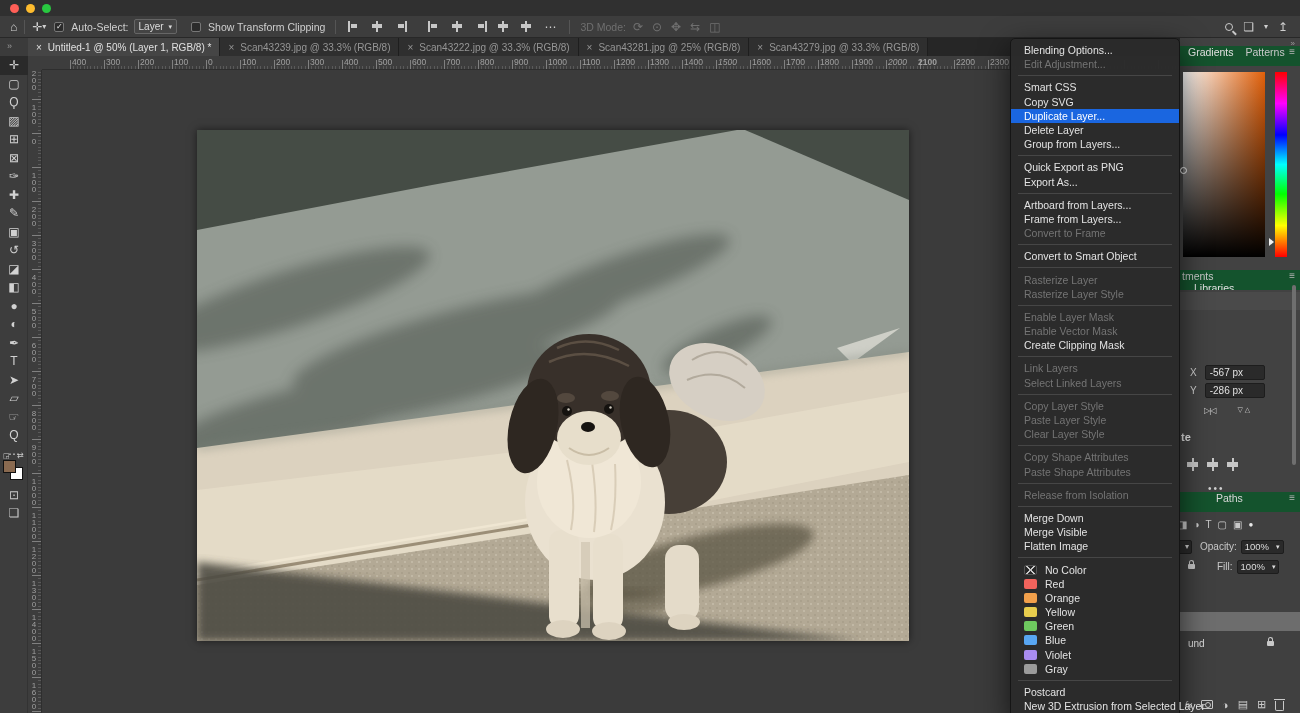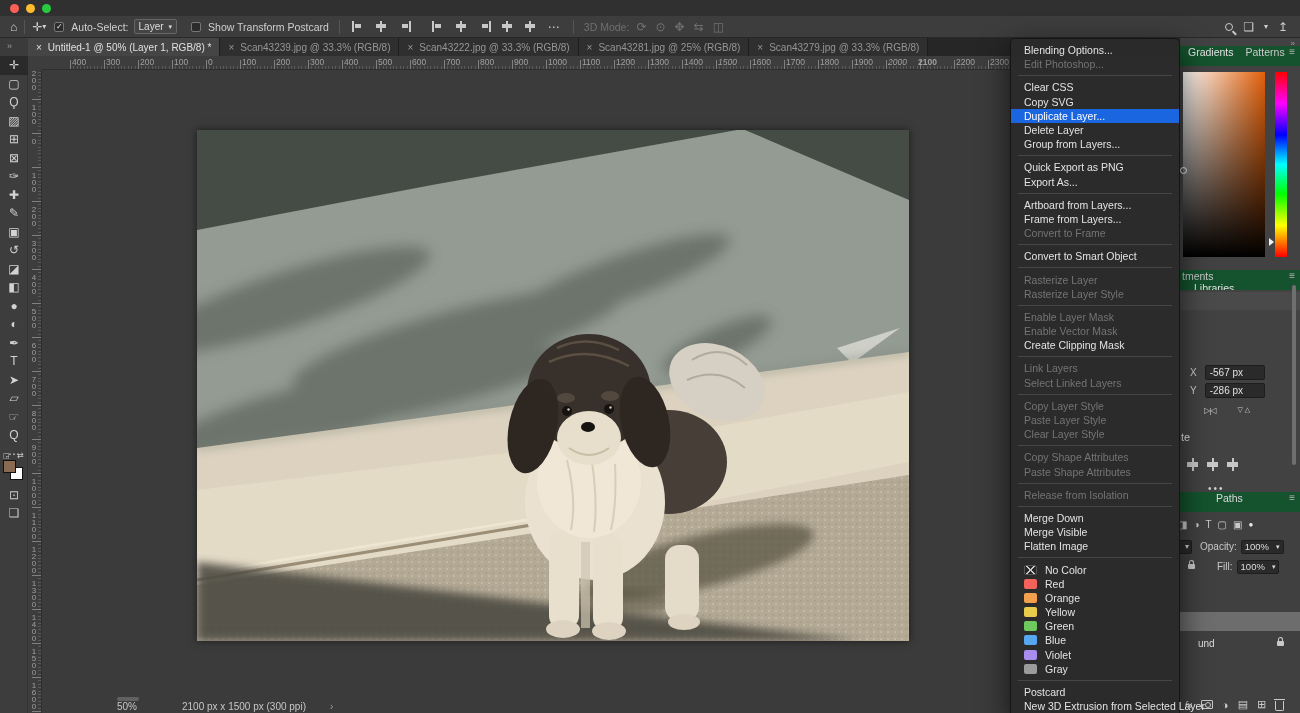--- a/index.html
+++ b/index.html
@@ -97,21 +97,21 @@
   #huemark { position:absolute; left:89px; top:172px; width:0; height:0;
     border:4px solid transparent; border-left:5px solid #f2f2f2; }
   #proptabs { top:232px;flex-direction:column; } #proptabs .t1 { margin-left:2px; } #proptabs .t2 { margin-left:14px; color:#e2e2e2; }
   #propbody { position:absolute; left:0; top:252px; width:120px; height:215px; background:#424242; }
   #propband { position:absolute; left:0; top:2px; width:120px; height:18px; background:#4a4a4a; }
   .prow { position:absolute; left:0; width:120px; height:16px; display:flex; align-items:center; font-size:10px; color:#cfcfcf; }
   .pfield { width:60px; height:15px; background:#2a2a2a; border:1px solid #1d1d1d; border-radius:2px;
     color:#e0e0e0; font-size:10px; padding:1px 4px; margin-left:8px; }
   .fliph { font-size:8px; color:#c9c9c9; letter-spacing:-1px; }
   .flipv { display:inline-block; font-size:7px; line-height:6px; color:#c9c9c9; text-align:center; }
-  #frag-te { position:absolute; left:1px; top:141px; font-size:11px; font-weight:normal; color:#e8e8e8; }
+  #frag-te { position:absolute; left:1px; top:141px; font-size:11px; font-weight:bold; color:#e8e8e8; }
   .di { width:11px; height:13px; position:relative; margin-right:9px; display:inline-block; }
   .di::before { content:""; position:absolute; left:5px; top:0; bottom:0; width:1.5px; background:#c7c7c7; }
   .di::after { content:""; position:absolute; left:0px; top:4px; width:11px; height:5px; background:#c7c7c7; }
   #propdots { position:absolute; left:28px; top:193px; color:#cfcfcf; font-size:10px; letter-spacing:2px; }
   #propdiv { position:absolute; left:0; top:212px; width:120px; border-top:1px solid #2e2e2e; }
   #pathstabs { top:454px; } #pathstabs .t1 { margin-left:36px; color:#d8d8d8; }
   #layersbody { position:absolute; left:0; top:474px; width:120px; height:201px; background:#404040; }
   .lrow { position:absolute; left:0; width:120px; display:flex; align-items:center; font-size:10px; color:#c9c9c9; }
   #filterrow span { margin-right:6px; font-size:10px; }
   .combo { height:14px; background:#2a2a2a; border:1px solid #1d1d1d; border-radius:2px; color:#ddd;
@@ -161,21 +161,21 @@
   <span class="sep"></span>
   <span class="glyph">✛</span>
   <span class="glyph" style="font-size:8px">▾</span>
   <span class="chk">✓</span>
   <span class="obtxt">Auto-Select:</span>
   <span class="ddl">
     <span>Layer</span>
     <span style="font-size:7px">▾</span>
   </span>
   <span class="chk" style="margin-left:12px"></span>
-  <span class="obtxt">Show Transform Postcard</span>
+  <span class="obtxt">Show Transform Clipping</span>
   <span class="sep"></span>
   <span id="alignicons" style="display:inline-flex;align-items:center">
       <span class="oi l"></span>
       <span class="oi c"></span>
       <span class="oi r"></span>
       <span class="oi l" style="margin-left: 16px;"></span>
       <span class="oi c"></span>
       <span class="oi r"></span>
       <span class="oi c"></span>
       <span class="oi c"></span>
@@ -420,26 +420,20 @@
       <path d="M372,318 q20,14 40,0" stroke="#c9bda6" stroke-width="2" fill="none"></path>
       <ellipse cx="369" cy="268" rx="9" ry="5" fill="#5a4f43" opacity="0.8"></ellipse>
       <ellipse cx="413" cy="266" rx="9" ry="5" fill="#5a4f43" opacity="0.8"></ellipse>
       <circle cx="370" cy="281" r="5" fill="#15120f"></circle>
       <circle cx="412" cy="279" r="5" fill="#15120f"></circle>
       <circle cx="371.5" cy="279.5" r="1.2" fill="#cfcabe"></circle>
       <circle cx="413.5" cy="277.5" r="1.2" fill="#cfcabe"></circle>
       <ellipse cx="391" cy="297" rx="7" ry="5" fill="#161310"></ellipse>
     </g>
   </svg>
-  <div id="statusbar">
-    <span id="hthumb"></span>
-    <span id="status-zoom">50%</span>
-    <span id="status-doc">2100 px x 1500 px (300 ppi)</span>
-    <span id="status-chev">›</span>
-  </div>
 </div>
 
 <div id="rightcol">
   <span id="rc-chev">»</span>
 
   <div class="ptabs" id="colortabs">
     <span class="t1">Gradients</span>
     <span class="t2">Patterns</span>
     <span class="ham">≡</span>
   </div>
@@ -505,45 +499,45 @@
     <div class="lrow" style="top:46px;height:17px">
       <span class="padlock" style="margin-left:8px"></span>
       <span style="margin-left:22px">Fill:</span>
       <span class="combo" style="margin-left:4px">
         <span>100%</span>
         <span style="font-size:7px">▾</span>
       </span>
     </div>
     <div class="lrow" id="selrow"></div>
     <div class="lrow" id="bgrow">
-      <span style="margin-left:18px;color:#ddd">und</span>
+      <span style="margin-left:8px;color:#ddd">und</span>
       <span class="padlock" style="margin-left:62px"></span>
     </div>
     <div id="lb-bottom">
       <span class="fx">fx</span>
       <span class="ico-mask"></span>
       <span style="font-size:11px">◑</span>
       <span style="font-size:11px">▤</span>
       <span style="font-size:11px">⊞</span>
       <span class="ico-trash"></span>
     </div>
   </div>
   <span id="rscroll"></span>
 </div>
 
 <div id="ctxmenu">
     <div class="mi">
       <span>Blending Options...</span>
     </div>
     <div class="mi dis">
-      <span>Edit Photoshop...</span>
-    </div>
-    <div class="msep"></div>
-    <div class="mi">
-      <span>Clear CSS</span>
+      <span>Edit Adjustment...</span>
+    </div>
+    <div class="msep"></div>
+    <div class="mi">
+      <span>Smart CSS</span>
     </div>
     <div class="mi">
       <span>Copy SVG</span>
     </div>
     <div class="mi hl" style="background: rgb(26, 102, 224);">
       <span>Duplicate Layer...</span>
     </div>
     <div class="mi">
       <span>Delete Layer</span>
     </div>

